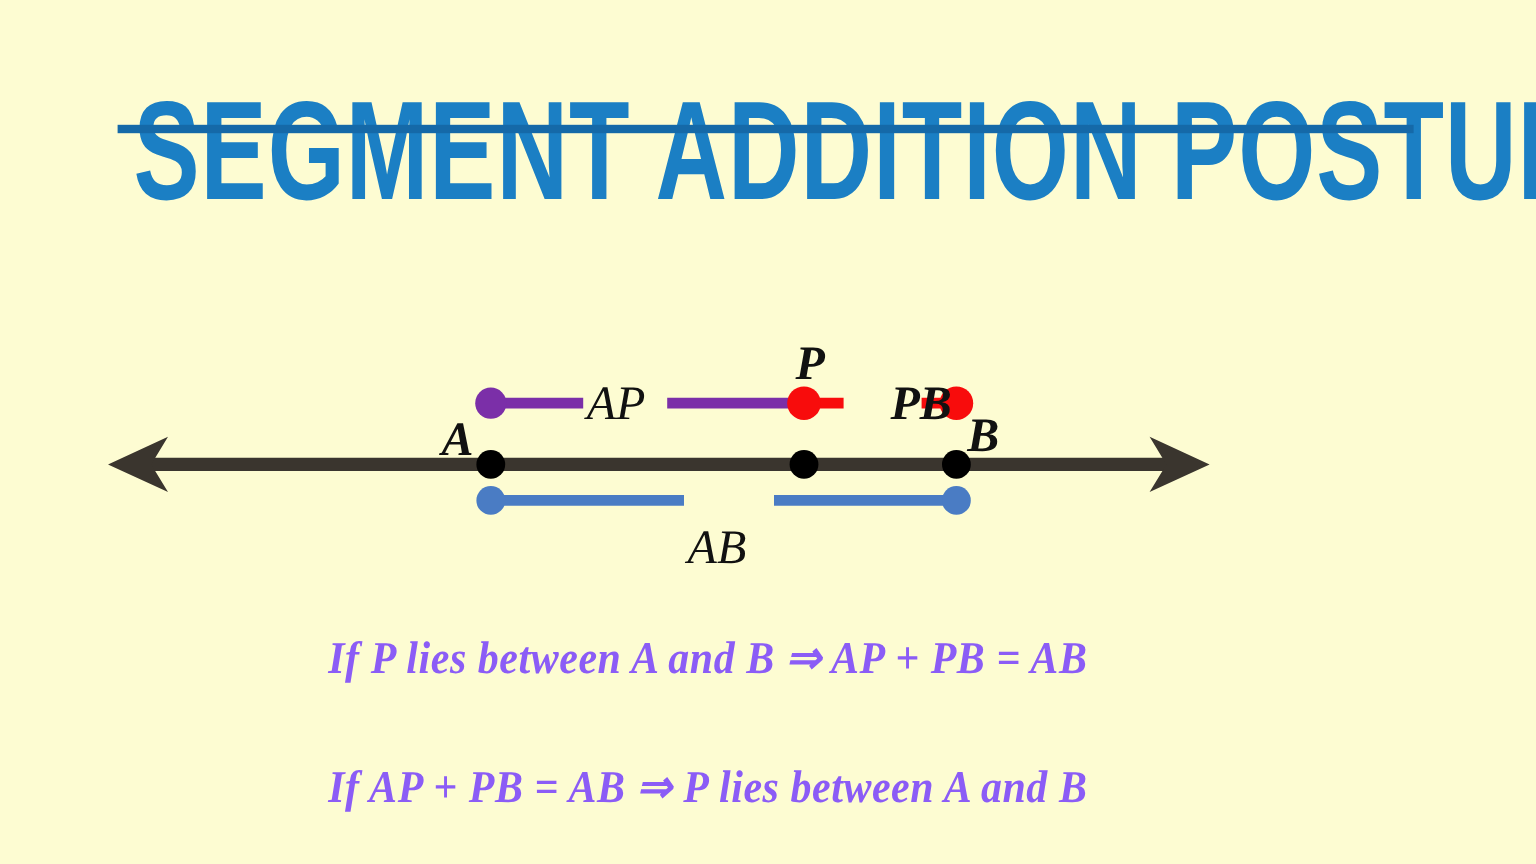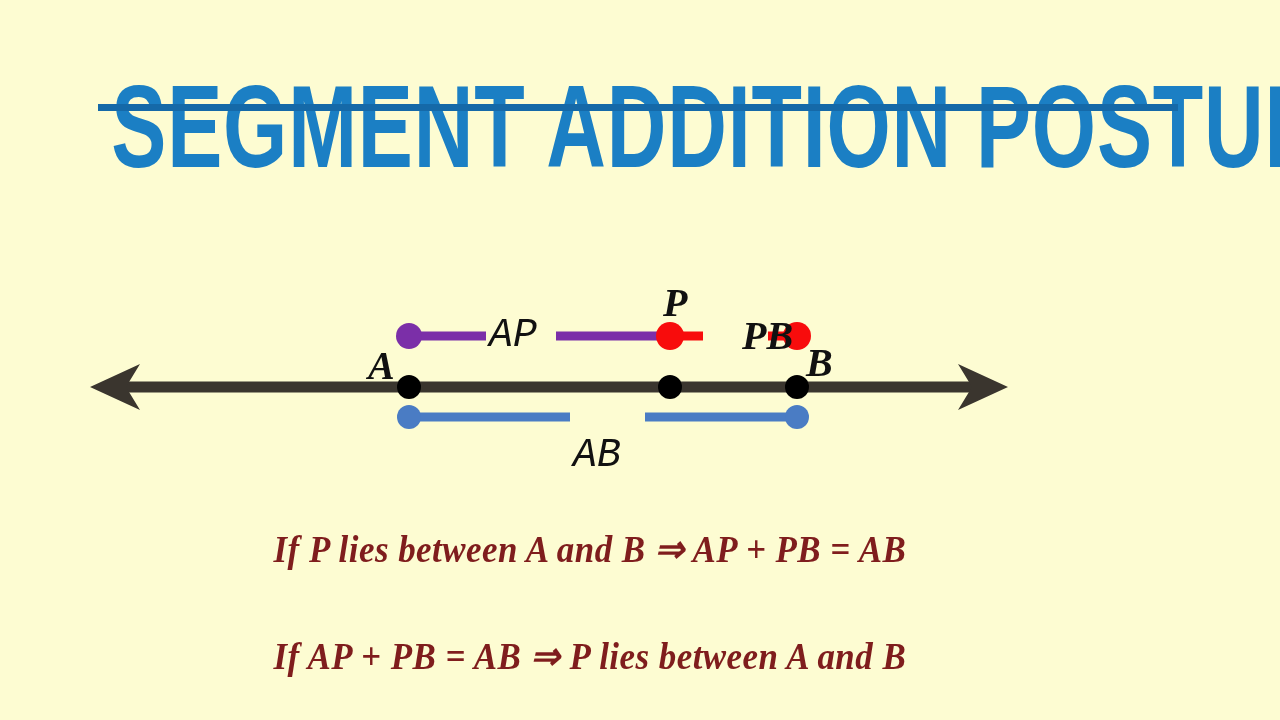--- a/index.html
+++ b/index.html
@@ -59,40 +59,39 @@
   .dlabel {
     position: absolute;
     font-family: "Liberation Serif", serif;
     color: #111111;
     white-space: nowrap;
     line-height: 1;
   }
   .lbl-italic {
     font-style: italic;
     font-size: 40px;
-    font-family: Liberation Mono, monospace;
   }
   .lbl-bolditalic {
     font-style: italic;
     font-weight: bold;
     font-size: 40px;
   }
 
   
   .statement {
     position: absolute;
     left: 0;
     width: 1180px;
     text-align: center;
     font-family: "Liberation Serif", serif;
     font-style: italic;
     font-weight: bold;
     font-size: 38px;
     line-height: 42px;
-    color: #7f1d1d;
+    color: #8b5cf6;
     white-space: nowrap;
   }
   .statement span.inner {
     display: inline-block;
     transform: scaleX(0.92);
     transform-origin: center;
     letter-spacing: 0.5px;
   }
   #statement-1 { top: 528px; }
   #statement-2 { top: 612px; margin-top: 23px; }

